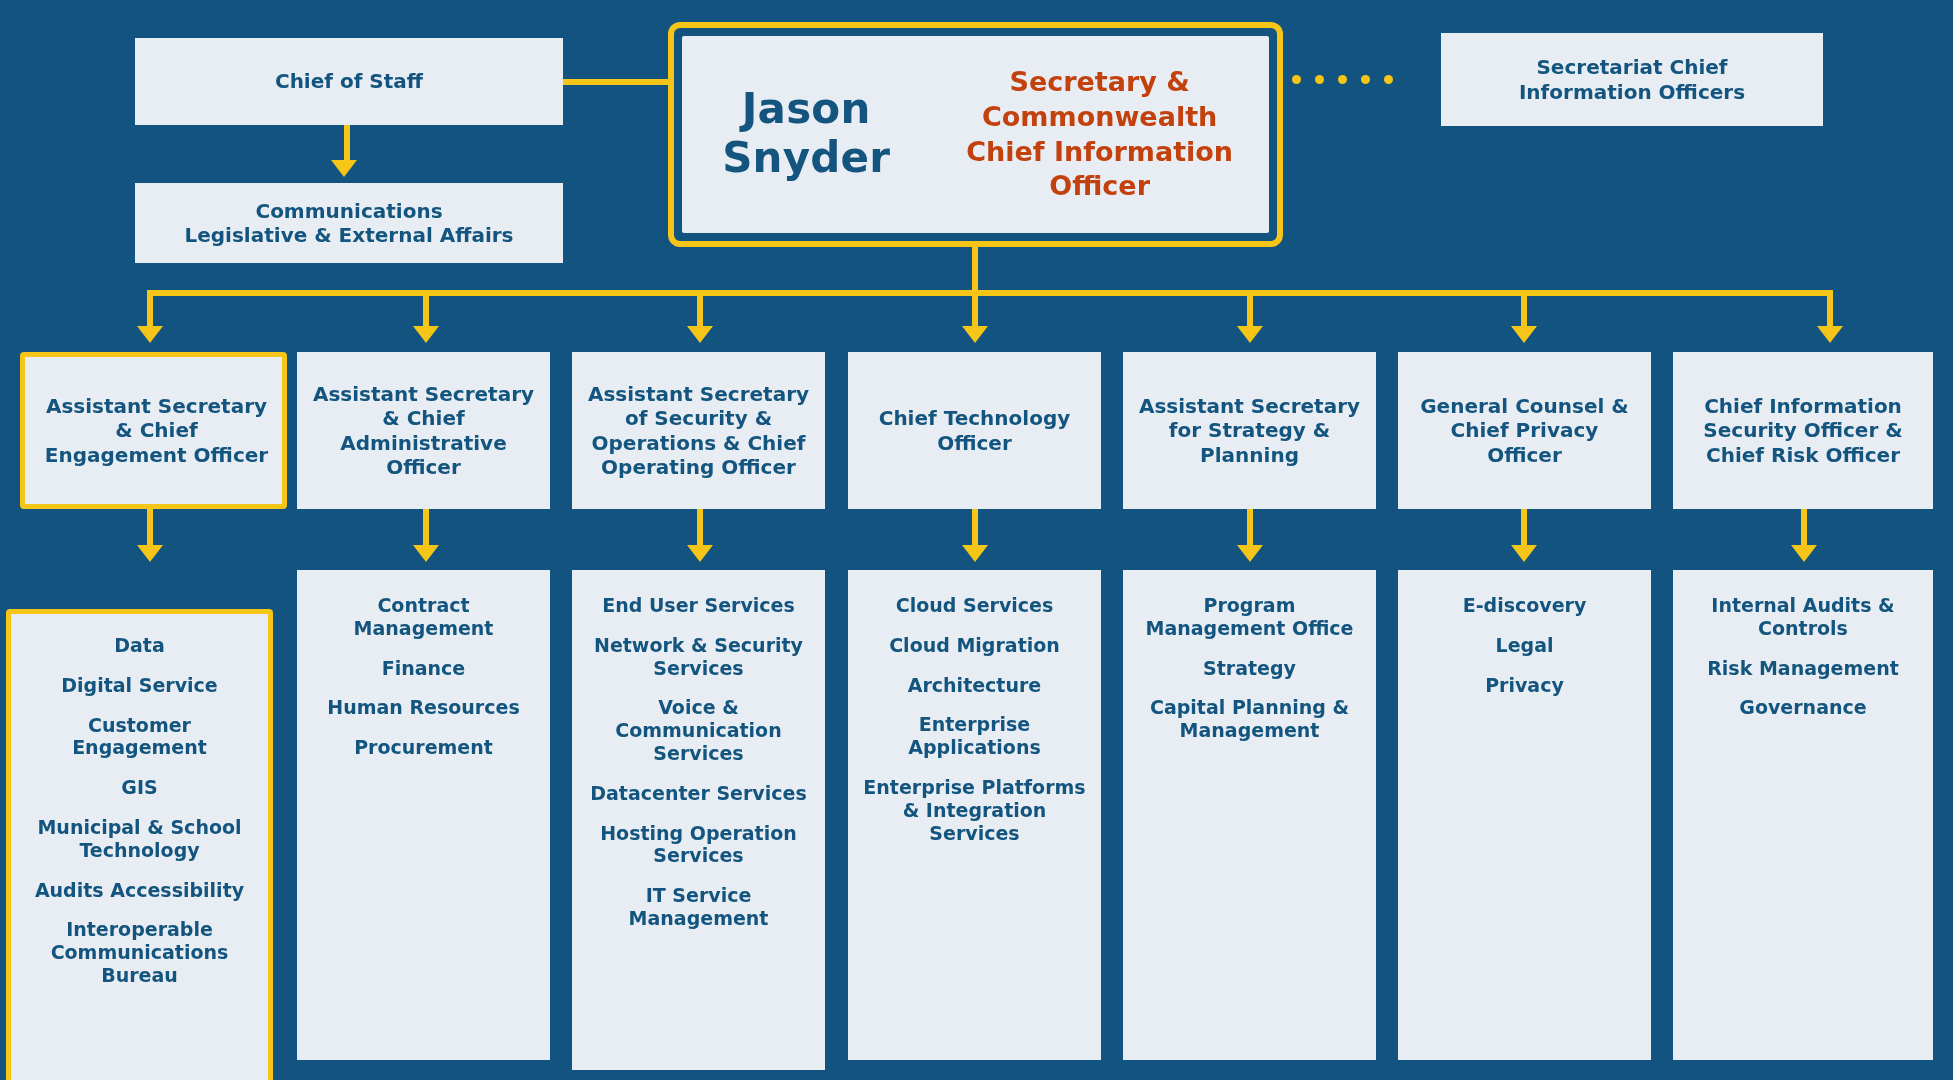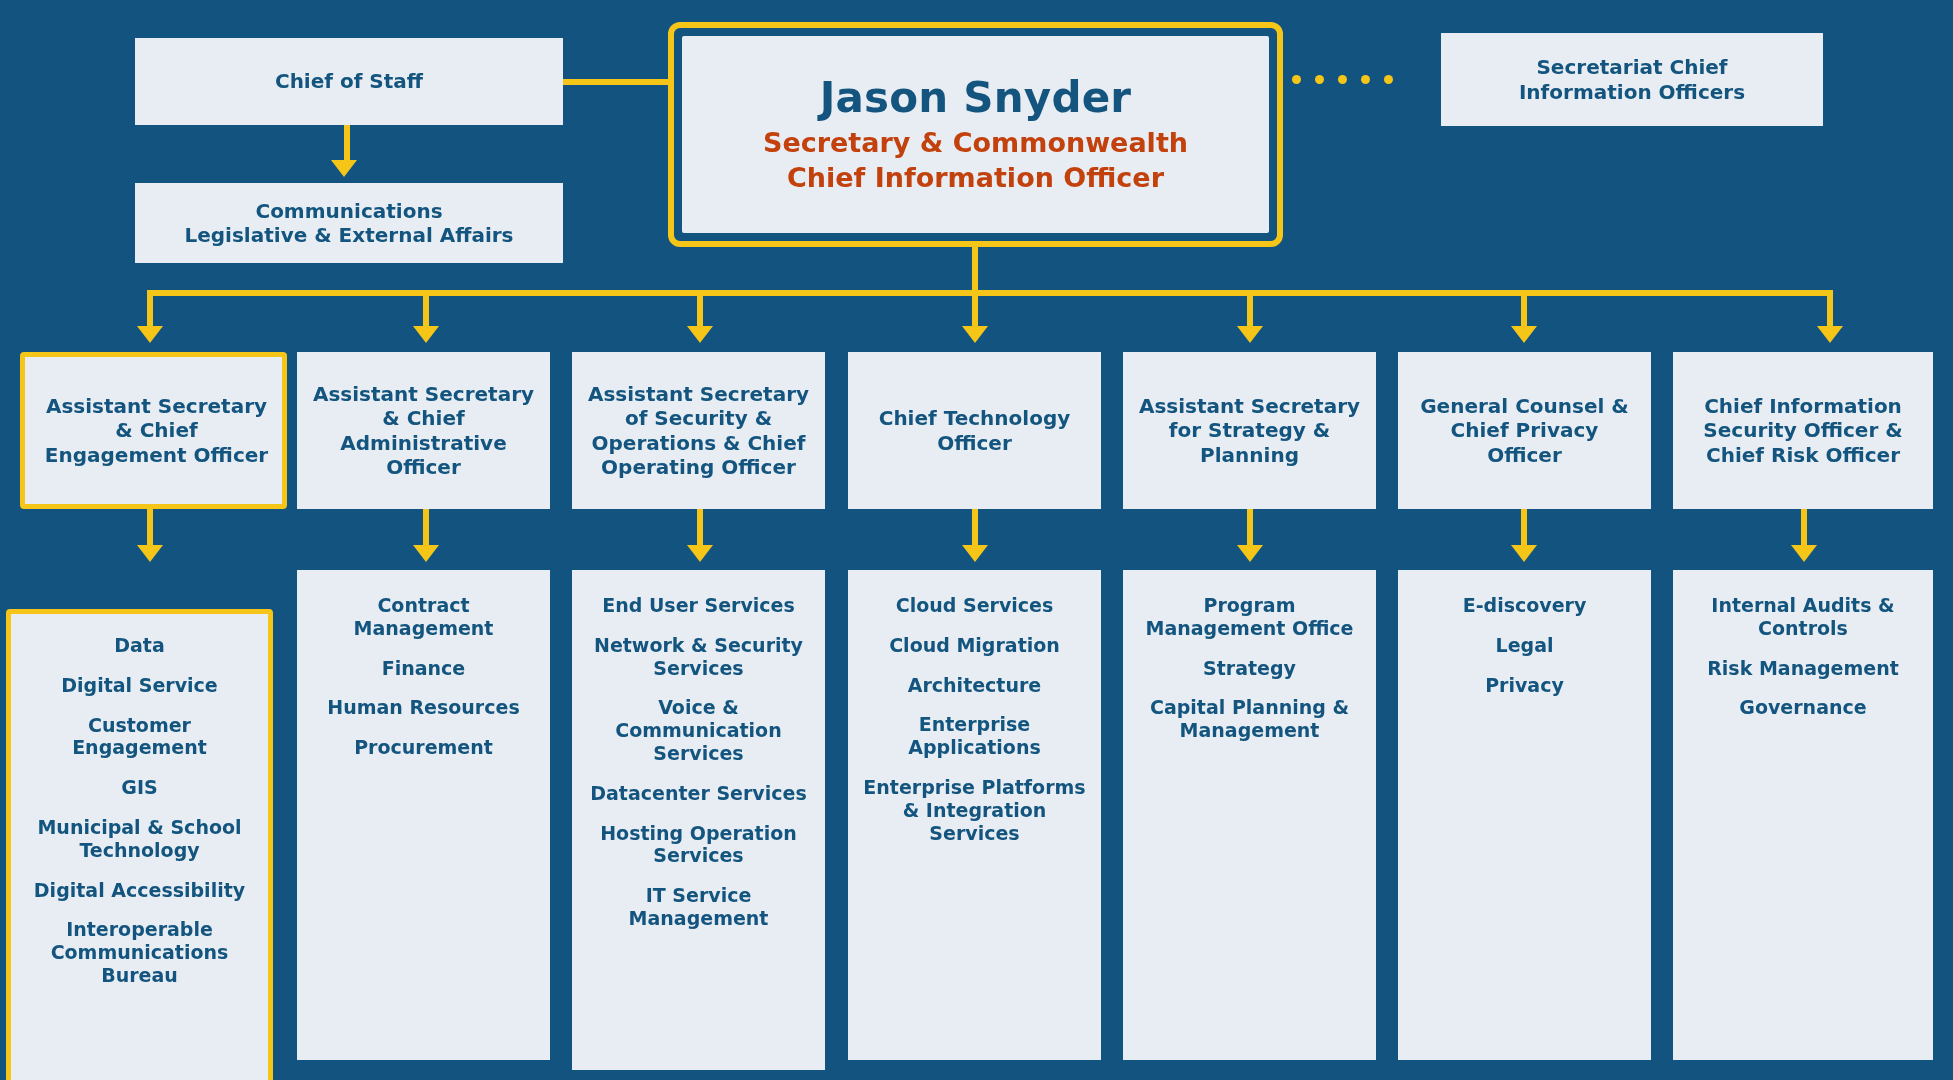--- a/index.html
+++ b/index.html
@@ -56,21 +56,21 @@
     padding: 5px;
   }
   .root-inner {
     width: 100%;
     height: 100%;
     background: #e8edf3;
     border: 3px solid #13557f;
     border-radius: 5px;
     box-sizing: border-box;
     display: flex;
-    flex-direction: column;
+    flex-direction: row;
     align-items: center;
     justify-content: center;
     text-align: center;
   }
   .root-name {
     font-size: 42px;
     font-weight: bold;
     color: #13557f;
     letter-spacing: .2px;
     margin-bottom: 4px;
@@ -255,21 +255,21 @@
   <div class="box lvl2" style="left:1673px; width:260px;">
     <span>Chief Information Security Officer &amp; Chief Risk Officer</span>
   </div>
 
   <div class="box lvl3 highlight" style="left:6px; width:267px; height:500px;margin-top:39px;">
     <div class="item">Data</div>
     <div class="item">Digital Service</div>
     <div class="item">Customer Engagement</div>
     <div class="item">GIS</div>
     <div class="item">Municipal &amp; School Technology</div>
-    <div class="item">Digital Accessibility</div>
+    <div class="item">Audits Accessibility</div>
     <div class="item">Interoperable Communications Bureau</div>
   </div>
 
   <div class="box lvl3" style="left:297px; width:253px; height:490px;">
     <div class="item">Contract Management</div>
     <div class="item">Finance</div>
     <div class="item">Human Resources</div>
     <div class="item">Procurement</div>
   </div>
 

